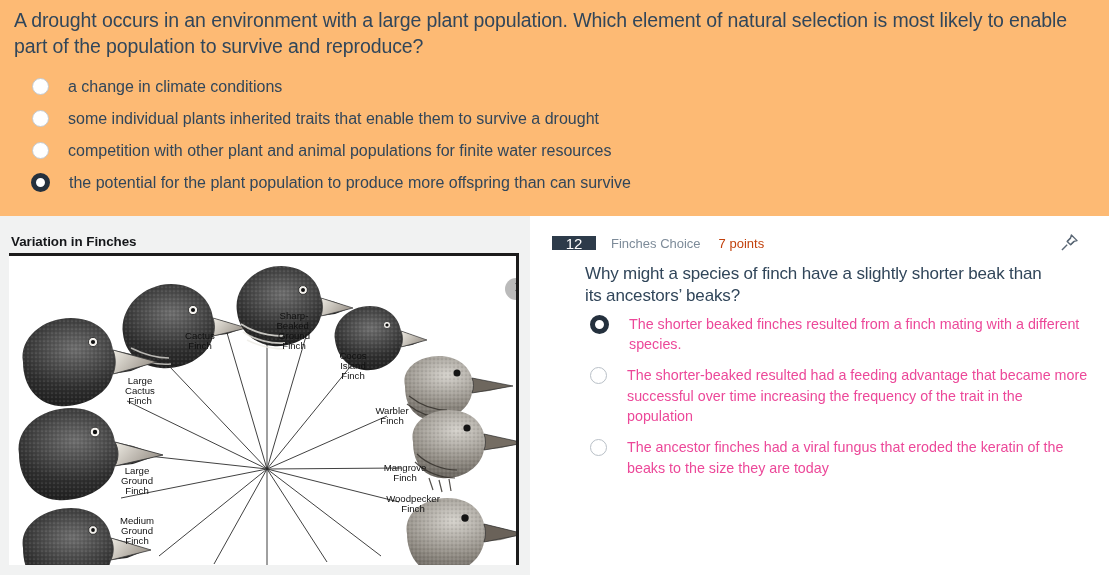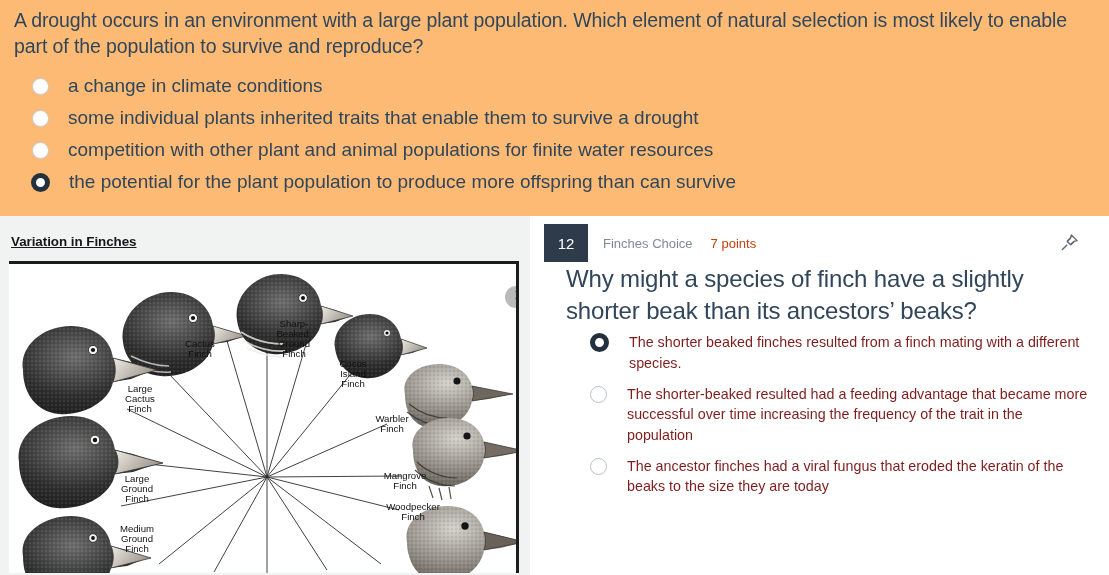--- a/index.html
+++ b/index.html
@@ -46,21 +46,21 @@
     background: #ffffff;
   }
   .radio-outer.selected {
     border: 5px solid #24303d;
     width: 19px;
     height: 19px;
     margin-left: 17px;
   }
   .top-choice-label {
     margin-left: 19px;
-    font-size: 19px;
+    font-size: 16px;
     color: #31465a;
     line-height: 1.2;
   }
 
   
   #lower {
     display: flex;
     height: 359px;
     width: 1109px;
     box-sizing: border-box;
@@ -73,23 +73,22 @@
     background: #f1f2f2;
     box-sizing: border-box;
     padding: 18px 22px 0 9px;
     position: relative;
     overflow: hidden;
   }
   #stimulus-title {
     font-size: 13.4px;
     font-weight: bold;
     color: #15171a;
-    margin: 0 0 12px 2px;
+    margin: 0 0 4px 2px;
     letter-spacing: -0.05px;
-    text-decoration: underline;
   }
   #stimulus-figure {
     position: relative;
     width: 510px;
     height: 312px;
     background: #ffffff;
     border-top: 3px solid #1c1c1c;
     border-right: 3px solid #1c1c1c;
     box-sizing: border-box;
     overflow: hidden;
@@ -131,46 +130,47 @@
     align-items: center;
     height: 26px;
     margin-bottom: 4px;
   }
   #qnum-badge {
     background: #2d3b4a;
     color: #ffffff;
     font-size: 15px;
     font-weight: 400;
     width: 44px;
-    height: 38px;
+    height: 14px;
     display: flex;
     align-items: center;
     justify-content: center;
     flex: 0 0 auto;
+    margin-left: 8px;
   }
   #qtype-label {
     margin-left: 15px;
     font-size: 13px;
     color: #7d8b99;
   }
   #qpoints-label {
     margin-left: 18px;
     font-size: 13px;
     color: #c2410c;
   }
   #pin-icon {
     margin-left: auto;
     margin-right: 9px;
     width: 22px;
     height: 22px;
     display: block;
   }
   #qtext {
-    margin: 7px 0 6px 22px;
-    font-size: 24px;
+    margin: 7px 0 6px 41px;
+    font-size: 17px;
     line-height: 1.32;
     color: #31465a;
     letter-spacing: -0.15px;
     max-width: 470px;
   }
   .answer-row {
     display: flex;
     align-items: flex-start;
     margin-left: 46px;
     margin-bottom: 11px;
@@ -189,21 +189,21 @@
   .ans-radio.selected {
     border: 5px solid #24303d;
     width: 19px;
     height: 19px;
     margin-top: 1px;
   }
   .ans-text {
     margin-left: 20px;
     font-size: 14.3px;
     line-height: 1.42;
-    color: #7f1d1d;
+    color: #ec4899;
   }
 </style>
 </head>
 <body>
 
 <div id="top-question">
   <div id="top-question-prompt">A drought occurs in an environment with a large plant population. Which element of natural selection is most likely to enable part of the population to survive and reproduce?</div>
 
   <div class="top-choice-row">
     <span class="radio-outer"></span>

